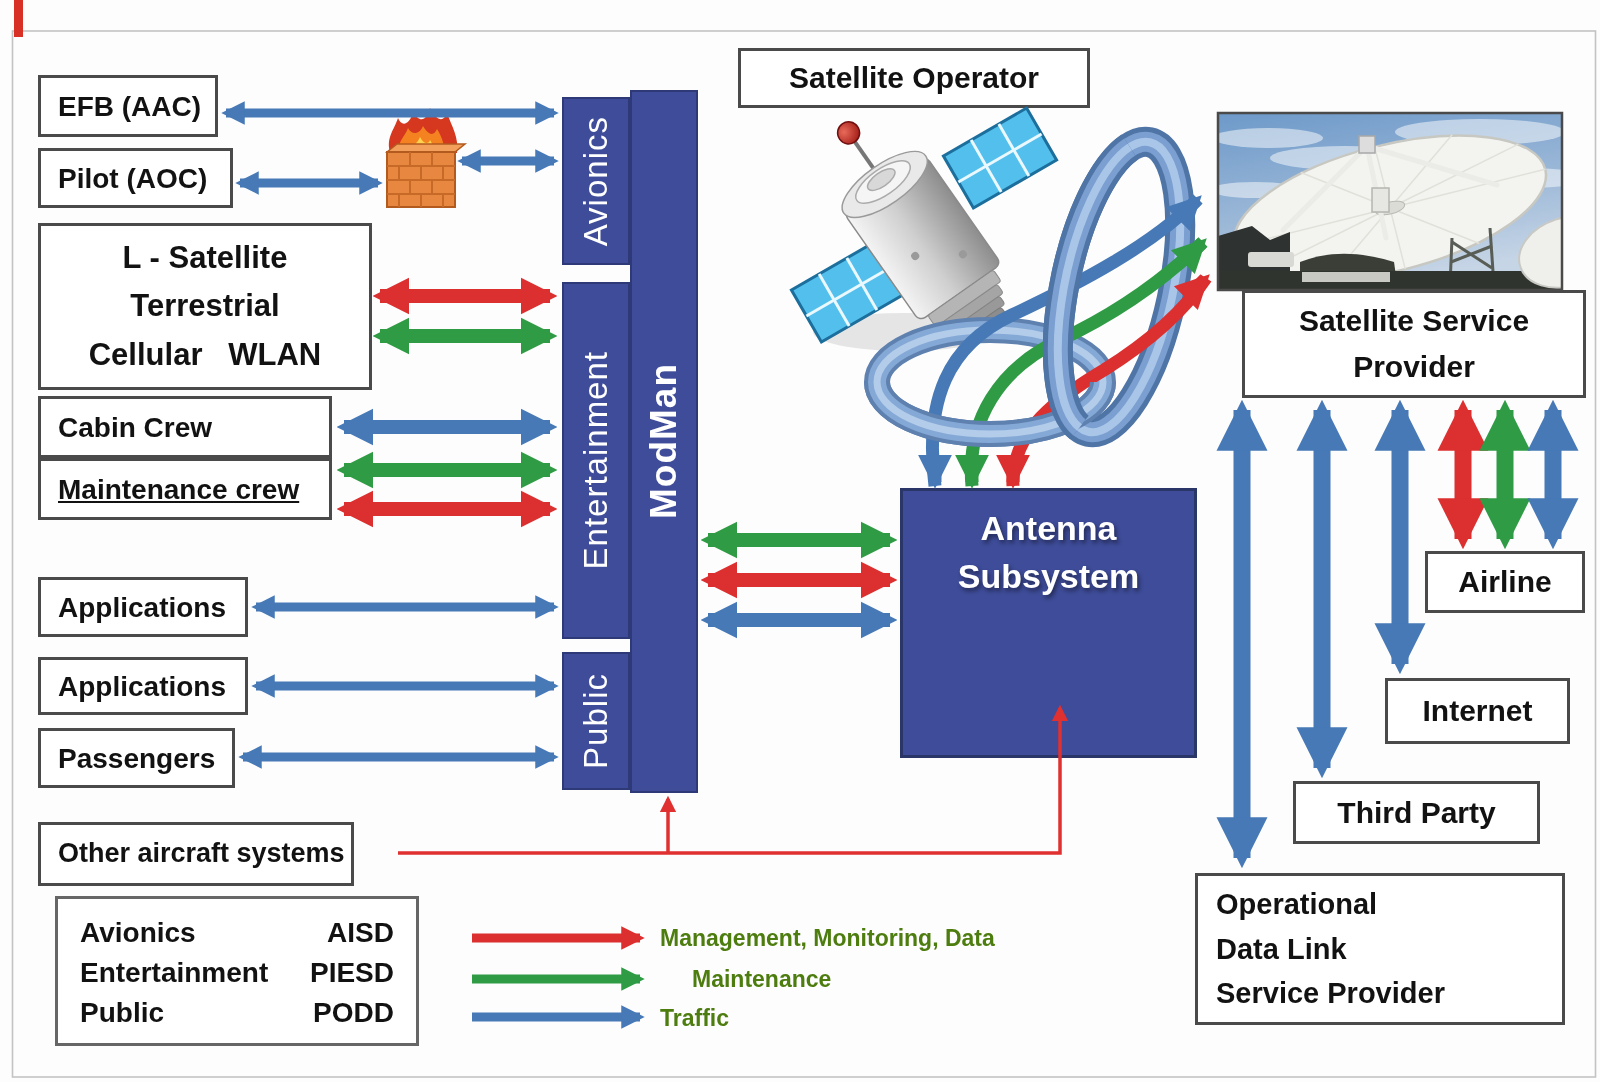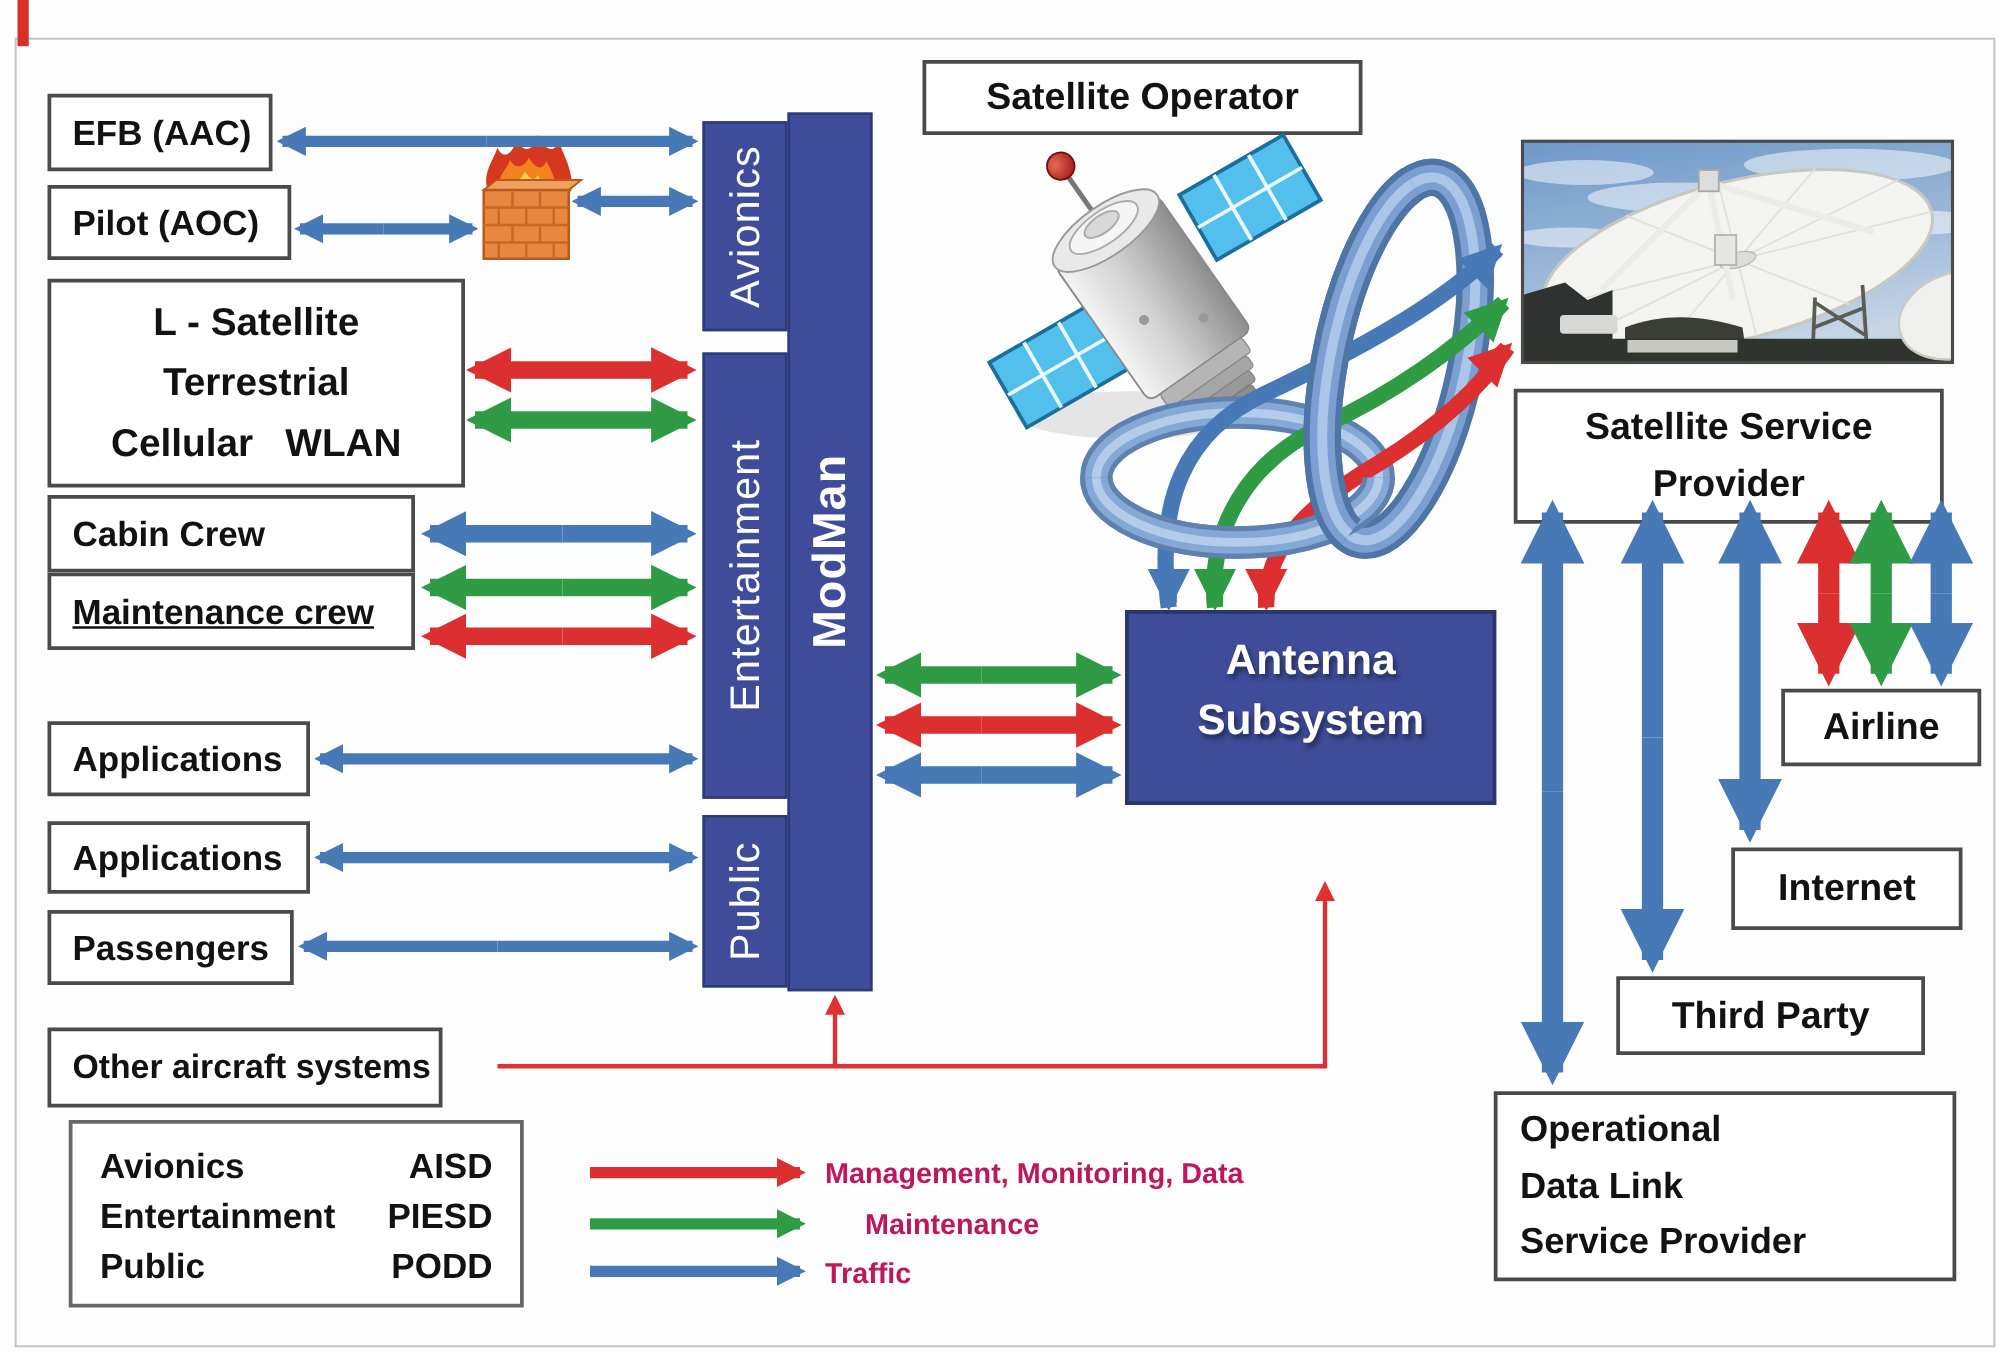--- a/index.html
+++ b/index.html
@@ -17,21 +17,21 @@
   .bar span{writing-mode:vertical-rl;transform:rotate(180deg);color:#fff;
             font-size:33px;letter-spacing:1px;}
   .bar.mm span{font-weight:bold;font-size:37px;}
   .antenna{position:absolute;background:#3E4C99;border:3px solid #2A3568;box-sizing:border-box;
            color:#fff;font-weight:bold;font-size:34px;line-height:1.4;text-align:center;
            display:flex;justify-content:center;align-items:flex-start;padding-top:14px;
            white-space:pre-line;text-shadow:2px 3px 4px rgba(0,0,0,.45);}
   .acro{position:absolute;background:#fff;border:3px solid #666;box-sizing:border-box;
         padding:14px 22px 10px 22px;display:flex;flex-direction:column;justify-content:space-around;}
   .acro .row{display:flex;justify-content:space-between;font-weight:bold;font-size:28px;color:#121212;}
-  .leglab{position:absolute;font-weight:bold;font-size:23px;color:#be185d;white-space:nowrap;}
+  .leglab{position:absolute;font-weight:bold;font-size:23px;color:#4d7c0f;white-space:nowrap;}
 </style>
 </head>
 <body>
 
 <div class="stage">
 
   <div class="n pad" style="left:38px;top:75px;width:180px;height:62px;">EFB (AAC)</div>
   <div class="n pad" style="left:38px;top:148px;width:195px;height:60px;">Pilot (AOC)</div>
   <div class="n ctr" style="left:38px;top:223px;width:334px;height:167px;font-size:31px;line-height:1.55;">L - Satellite
 Terrestrial
@@ -65,23 +65,23 @@
       <span>Entertainment</span>
     </div>
   <div class="bar" style="left:562px;top:652px;width:68px;height:138px;">
       <span>Public</span>
     </div>
   <div class="bar mm" style="left:630px;top:90px;width:68px;height:703px;">
       <span>ModMan</span>
     </div>
 
   <div class="n ctr" style="left:738px;top:48px;width:352px;height:60px;font-size:30px;">Satellite Operator</div>
-  <div class="antenna" style="left:900px;top:488px;width:297px;height:156px;">Antenna
+  <div class="antenna" style="left:900px;top:488px;width:297px;height:270px;">Antenna
 Subsystem</div>
-  <div class="n ctr" style="left:1211px;top:290px;width:344px;height:108px;font-size:30px;line-height:1.55;margin-top:21px;">Satellite Service
+  <div class="n ctr" style="left:1242px;top:290px;width:344px;height:108px;font-size:30px;line-height:1.55;">Satellite Service
 Provider</div>
   <div class="n ctr" style="left:1425px;top:551px;width:160px;height:62px;font-size:30px;">Airline</div>
   <div class="n ctr" style="left:1385px;top:678px;width:185px;height:66px;font-size:30px;">Internet</div>
   <div class="n ctr" style="left:1293px;top:781px;width:247px;height:63px;font-size:30px;">Third Party</div>
   <div class="n" style="left:1195px;top:873px;width:370px;height:152px;padding-left:18px;font-size:29px;line-height:1.55;">Operational
 Data Link
 Service Provider</div>
 
   <div class="leglab" style="left:660px;top:925px;">Management, Monitoring, Data</div>
   <div class="leglab" style="left:660px;top:966px;margin-left:32px;">Maintenance</div>

